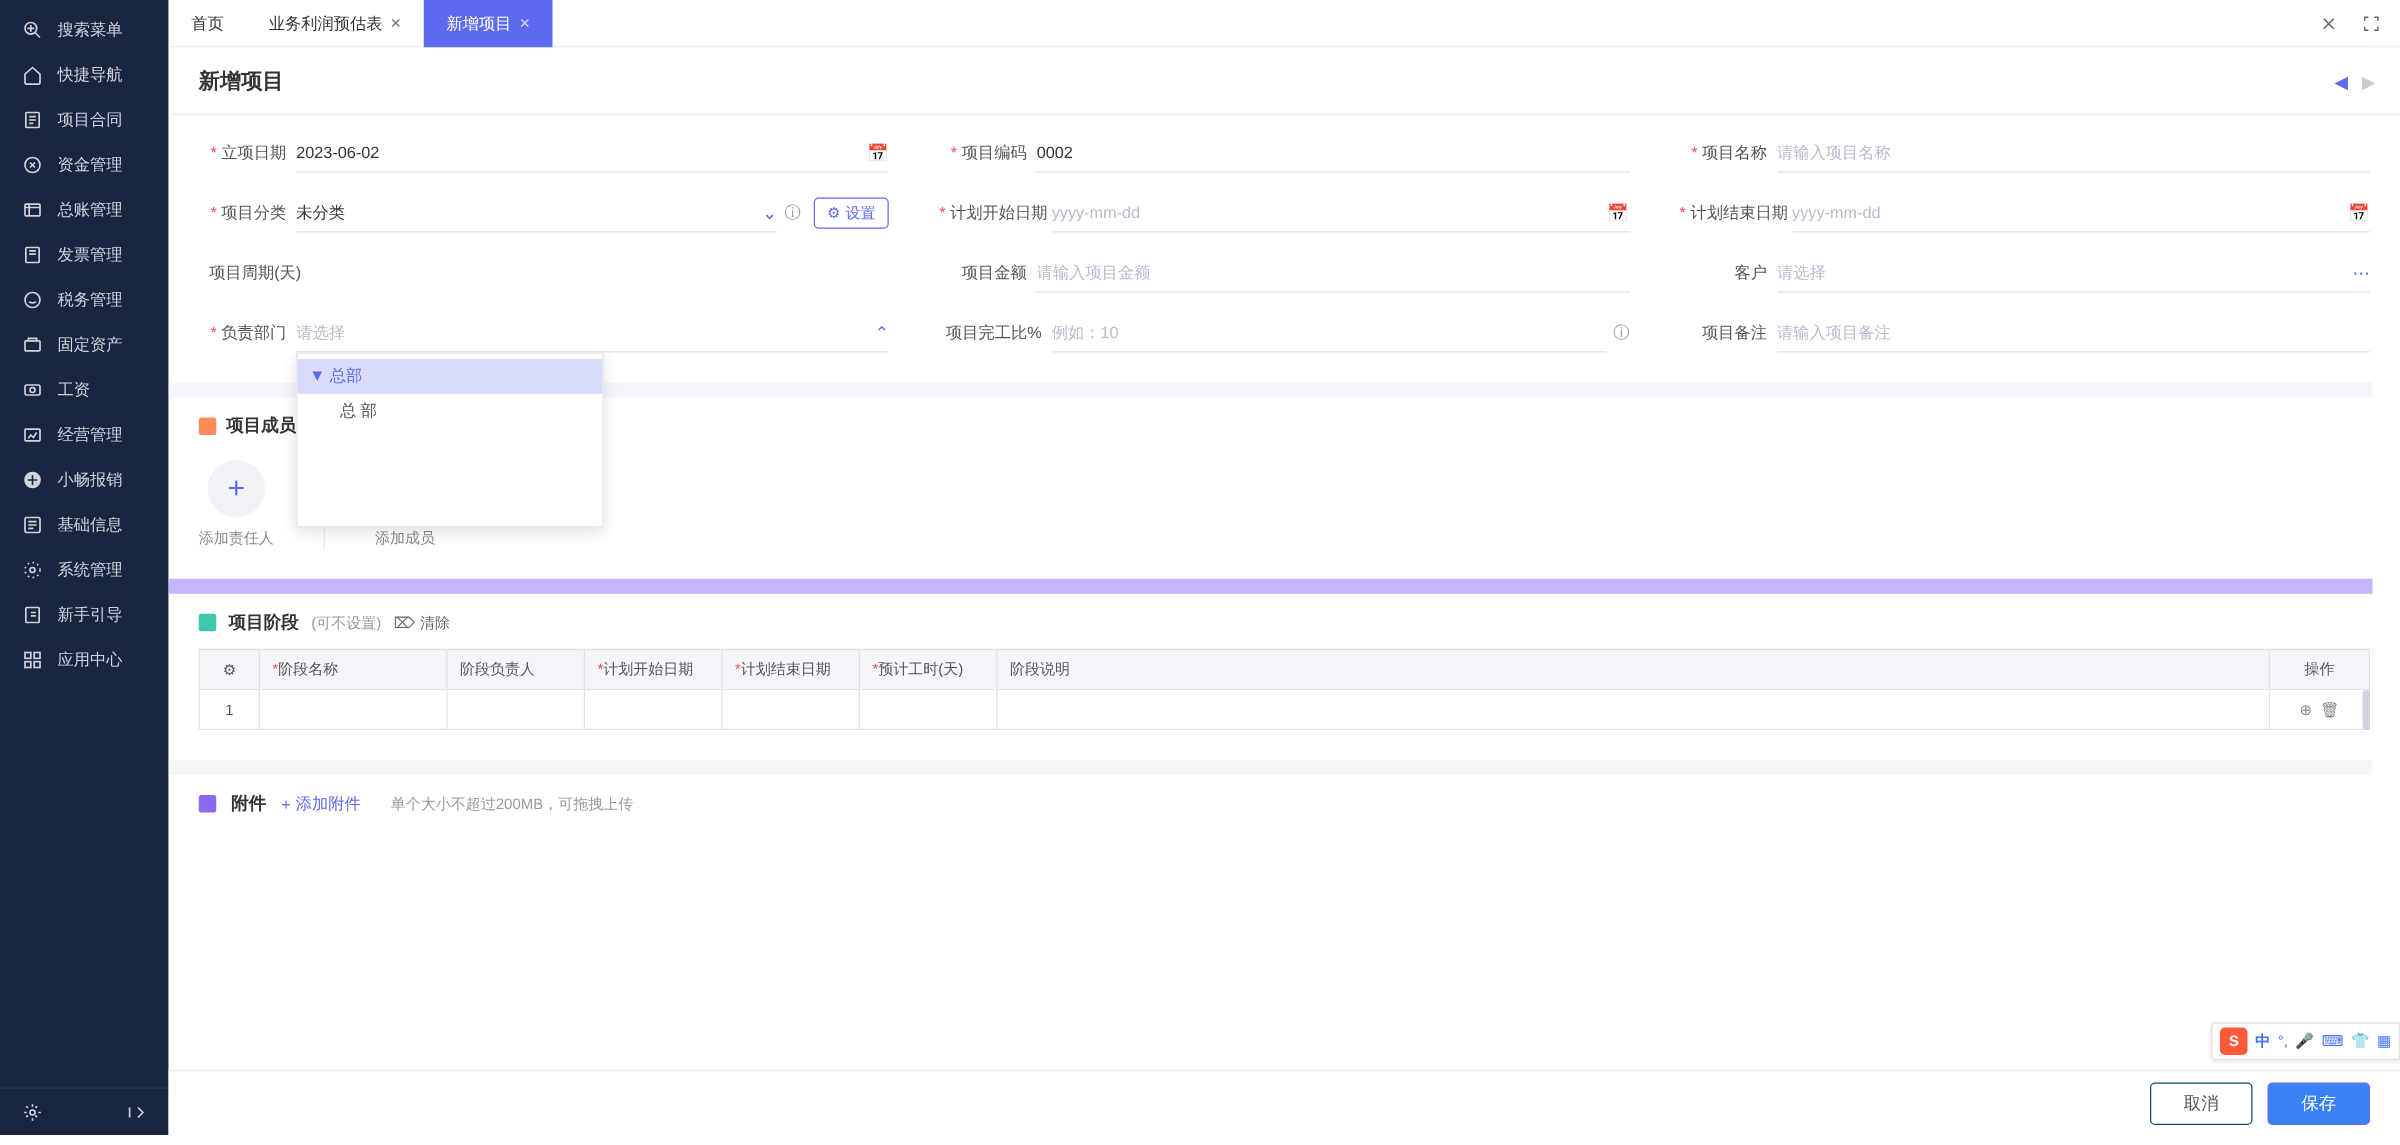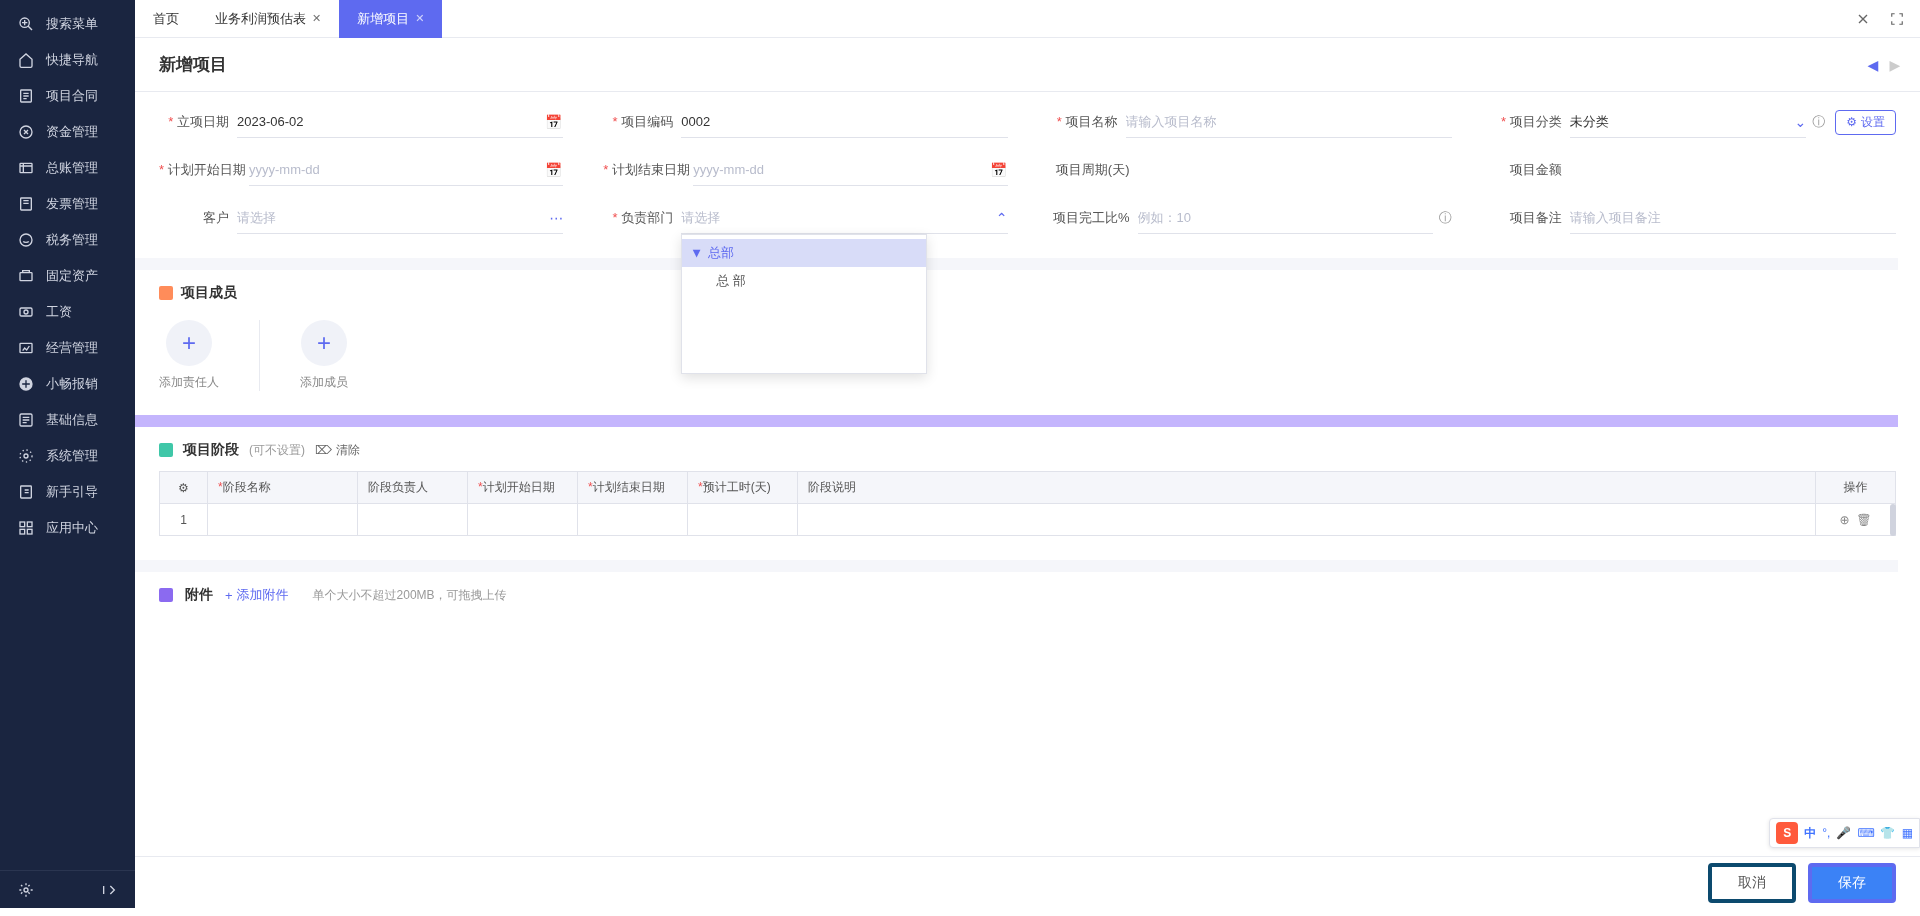--- a/index.html
+++ b/index.html
@@ -25,21 +25,21 @@
     .page-nav { position: absolute; right: 16px; display: flex; gap: 4px; }
     .page-nav span { width: 18px; height: 18px; display: inline-flex; align-items: center; justify-content: center; color: #5e6af0; cursor: pointer; font-size: 14px; }
     
     .content { flex: 1; overflow-y: auto; padding: 0 0 60px 0; background: #fff; }
     .section { padding: 14px 24px 24px; }
     .section-title { display: flex; align-items: center; gap: 8px; font-size: 14px; font-weight: 600; margin-bottom: 18px; }
     .sec-icon { width: 14px; height: 14px; background: #5e6af0; border-radius: 2px; display: inline-block; }
     .sec-icon.orange { background: #ff8c5a; }
     .sec-icon.green { background: #3fc7a8; }
     .sec-icon.purple { background: #8b6af0; }
-    .form-grid { display: grid; grid-template-columns: repeat(4, 1fr); gap: 16px 40px; }
+    .form-grid { display: grid; grid-template-columns: repeat(3, 1fr); gap: 16px 40px; }
     .form-item { display: flex; align-items: center; }
     .form-label { width: 78px; text-align: right; padding-right: 8px; white-space: nowrap; font-size: 13px; color: #555; flex-shrink: 0; }
     .form-label.wide { width: 90px; }
     .required::before { content: '* '; color: #f05050; }
     .form-control { flex: 1; position: relative; height: 32px; border-bottom: 1px solid #e0e2ea; display: flex; align-items: center; }
     .form-control input { border: none; outline: none; width: 100%; font-size: 13px; color: #333; background: transparent; }
     .form-control input::placeholder { color: #b8bccc; }
     .form-value { font-size: 13px; color: #333; }
     .suffix-icon { margin-left: auto; color: #5e6af0; cursor: pointer; font-size: 14px; padding-left: 6px; }
     .extra-icon { color: #999; margin-left: 6px; cursor: pointer; }
@@ -69,21 +69,21 @@
     .col-date { width: 110px; }
     .col-hours { width: 110px; }
     .col-op { width: 80px; text-align: center !important; }
     .table-scroll { position: relative; }
     .table-scroll::after { content: ''; position: absolute; right: 0; top: 33px; bottom: 0; width: 6px; background: #d0d3de; border-radius: 3px; }
     
     .attach-link { color: #5e6af0; cursor: pointer; display: inline-flex; align-items: center; gap: 4px; font-size: 13px; }
     .attach-hint { color: #999; font-size: 12px; margin-left: 12px; }
     
     .footer { position: absolute; bottom: 0; left: 0; right: 0; height: 52px; background: #fff; border-top: 1px solid #e8eaf0; display: flex; align-items: center; justify-content: flex-end; padding: 0 24px; gap: 12px; }
-    .btn { padding: 7px 26px; border-radius: 4px; font-size: 14px; cursor: pointer; border: 4px solid #0c4a6e; background: #fff; color: #555; }
+    .btn { padding: 7px 26px; border-radius: 4px; font-size: 14px; cursor: pointer; border: 1px solid #0c4a6e; background: #fff; color: #555; }
     .btn.primary { background: #3b82f6; color: #fff; border-color: #5e6af0; }
     
     .ime { position: absolute; right: 0; bottom: 60px; background: #fff; border: 1px solid #e0e2ea; border-radius: 4px 0 0 4px; padding: 3px 6px; display: flex; gap: 6px; align-items: center; box-shadow: 0 1px 4px rgba(0,0,0,0.1); z-index: 50; }
     .ime-main { width: 22px; height: 22px; background: #ff5a3c; color: #fff; border-radius: 4px; display: inline-flex; align-items: center; justify-content: center; font-weight: bold; font-size: 15px; }
     .ime span { font-size: 12px; }
     .site-ribbon { position: absolute; right: 0; top: 38px; bottom: 0; width: 22px; background: #fff; }
   </style>
 </head>
 <body>
 
@@ -324,20 +324,23 @@
               <div class="form-control">
                 <input placeholder="yyyy-mm-dd" style="">
                 <span class="suffix-icon">📅</span>
               </div>
             </div>
           <div class="form-item">
               <label class="form-label wide">项目周期(天)</label>
             </div>
           <div class="form-item">
               <label class="form-label">项目金额</label>
+              <div class="form-control">
+                <input placeholder="请输入项目金额" style="">
+              </div>
             </div>
 
           <div class="form-item">
               <label class="form-label">客户</label>
               <div class="form-control">
                 <input placeholder="请选择" style="">
                 <span class="suffix-icon">⋯</span>
               </div>
             </div>
           <div class="form-item" style="position:relative">

